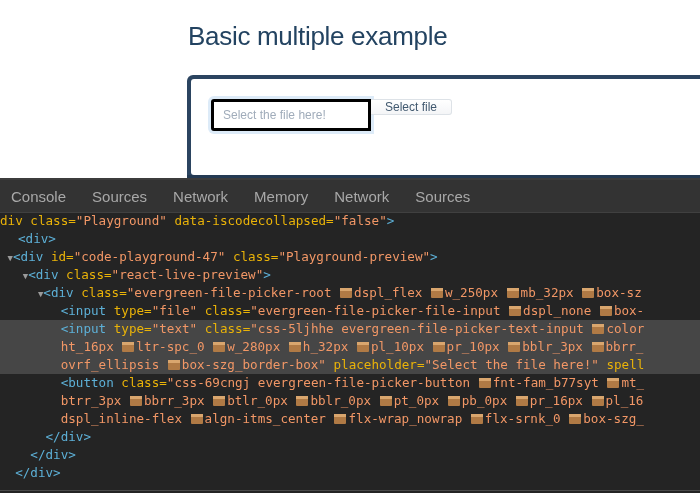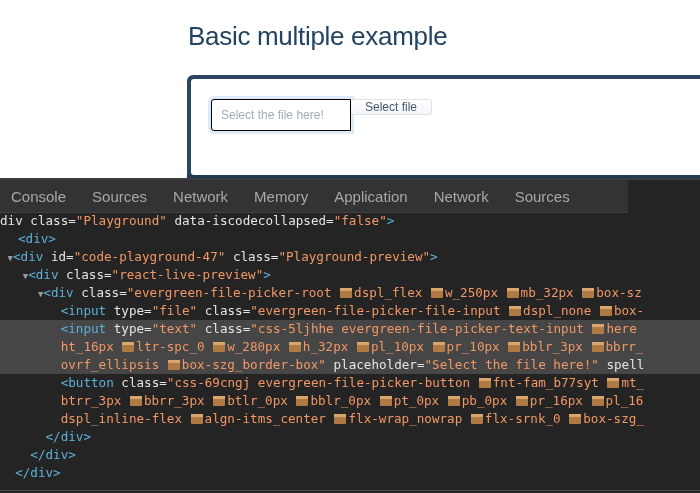--- a/index.html
+++ b/index.html
@@ -5,34 +5,34 @@
   html, body { margin:0; padding:0; }
   body { width:700px; height:493px; overflow:hidden; position:relative; background:#ffffff; font-family:"Liberation Sans", sans-serif; }
 
   
   .page { position:absolute; left:3px; top:0; width:700px; height:178px; background:#ffffff; overflow:hidden;margin-top:11px; }
   .page-title { position:absolute; left:185px; top:10px; font-size:26px; color:#234361; font-family:"Liberation Sans", sans-serif; font-weight:400; letter-spacing:-0.3px; margin:0; }
   .playground { position:absolute; left:184px; top:64px; width:540px; height:120px; background:#2b4460; border-radius:6px; }
   .playground-inner { position:absolute; left:4px; top:4px; right:0; height:96px; background:#ffffff; border-radius:3px; }
   .playground-bottom { position:absolute; left:0; right:0; top:100px; height:14px; background:#243a53; }
   .picker { position:absolute; left:20px; top:20px; display:flex; }
-  .picker-input { width:140px; height:32px; box-sizing:border-box; border:1px solid #000000; border-radius:3px 0 0 3px; box-shadow:0 0 0 3px rgba(16,112,202,0.14); padding:0 9px; font-size:12px; color:#234361; font-family:"Liberation Sans", sans-serif; outline:none; background:#fff; }
+  .picker-input { width:160px; height:32px; box-sizing:border-box; border:3px solid #000000; border-radius:3px 0 0 3px; box-shadow:0 0 0 3px rgba(16,112,202,0.14); padding:0 9px; font-size:12px; color:#234361; font-family:"Liberation Sans", sans-serif; outline:none; background:#fff; }
   .picker-input::placeholder { color:#a0acba; }
   .picker-button { height:16px; box-sizing:border-box; padding:0 14px; border:1px solid #dde2e7; border-left:none; border-radius:0 3px 3px 0; background:linear-gradient(#ffffff,#f4f5f7); font-size:12px; color:#425a70; font-family:"Liberation Sans", sans-serif; display:inline-flex; align-items:center; }
 
   
   .devtools { position:absolute; left:0; top:178px; width:700px; height:315px; background:#242424; border-top:2px solid #3c3c3c; }
-  .tabbar { position:absolute; left:0; top:0; width:628px; height:32px; background:#333333; border-bottom:1px solid #404040; display:flex; align-items:center; }
+  .tabbar { position:absolute; left:0; top:0; width:700px; height:32px; background:#333333; border-bottom:1px solid #404040; display:flex; align-items:center; }
   .tab { font-size:15px; color:#a8a8a8; padding:0 13px; font-family:"Liberation Sans", sans-serif; white-space:nowrap; }
   .tab:first-child { padding-left:11px; }
   .code { position:absolute; left:0; top:32px; width:700px; height:278px; overflow:hidden; font-family:"DejaVu Sans Mono", monospace; font-size:12.6px; }
   .line { position:absolute; left:0; width:700px; height:18px; line-height:18px; white-space:pre; color:#5db0d7; }
   .line.hl { background:#464646; }
   .tag { color:#5db0d7; }
-  .attr { color:#e5e5e5; }
+  .attr { color:#eab308; }
   .val { color:#f29766; }
   .box { display:inline-block; width:14px; height:13px; vertical-align:-2px; margin-right:1px; position:relative; }
   .box::before { content:""; position:absolute; left:1px; top:2px; width:12px; height:10px; background:#b07a45; border-radius:1px; }
   .box::after { content:""; position:absolute; left:1px; top:2px; width:12px; height:3px; background:#d9a66e; }
   .tri { color:#9a9a9a; font-size:9px; }
   .bottom-border { position:absolute; left:0; bottom:0; width:700px; height:4px; background:#242424; border-top:1px solid #4a4a4a; }
 </style>
 </head>
 <body>
 
@@ -48,32 +48,31 @@
     <div class="playground-bottom"></div>
   </div>
 </div>
 
 <div class="devtools">
   <div class="tabbar">
     <span class="tab">Console</span>
     <span class="tab">Sources</span>
     <span class="tab">Network</span>
     <span class="tab">Memory</span>
-    <span class="tab">Application</span>
     <span class="tab">Network</span>
     <span class="tab">Sources</span>
   </div>
   <div class="code" id="code">
       <div class="line" style="top: 0px;"><span class="attr">div class=</span><span class="val">"Playground"</span><span class="attr"> data-iscodecollapsed=</span><span class="val">"false"</span><span class="tag">&gt;</span></div>
       <div class="line" style="top: 18px; margin-left: 18px;"><span class="tag">&lt;div&gt;</span></div>
       <div class="line" style="top: 36px;"> <span class="tri">▼</span><span class="tag">&lt;div </span><span class="attr">id=</span><span class="val">"code-playground-47"</span><span class="attr"> class=</span><span class="val">"Playground-preview"</span><span class="tag">&gt;</span></div>
       <div class="line" style="top: 54px;">   <span class="tri">▼</span><span class="tag">&lt;div </span><span class="attr">class=</span><span class="val">"react-live-preview"</span><span class="tag">&gt;</span></div>
       <div class="line" style="top: 72px;">     <span class="tri">▼</span><span class="tag">&lt;div </span><span class="attr">class=</span><span class="val">"evergreen-file-picker-root </span><span class="box"></span><span class="val">dspl_flex </span><span class="box"></span><span class="val">w_250px </span><span class="box"></span><span class="val">mb_32px </span><span class="box"></span><span class="val">box-sz</span></div>
       <div class="line" style="top: 90px;">        <span class="tag">&lt;input </span><span class="attr">type=</span><span class="val">"file"</span><span class="attr"> class=</span><span class="val">"evergreen-file-picker-file-input </span><span class="box"></span><span class="val">dspl_none </span><span class="box"></span><span class="val">box-</span></div>
-      <div class="line hl" style="top: 108px;">        <span class="tag">&lt;input </span><span class="attr">type=</span><span class="val">"text"</span><span class="attr"> class=</span><span class="val">"css-5ljhhe evergreen-file-picker-text-input </span><span class="box"></span><span class="val">here</span></div>
+      <div class="line hl" style="top: 108px;">        <span class="tag">&lt;input </span><span class="attr">type=</span><span class="val">"text"</span><span class="attr"> class=</span><span class="val">"css-5ljhhe evergreen-file-picker-text-input </span><span class="box"></span><span class="val">color</span></div>
       <div class="line hl" style="top: 126px;">        <span class="val">ht_16px </span><span class="box"></span><span class="val">ltr-spc_0 </span><span class="box"></span><span class="val">w_280px </span><span class="box"></span><span class="val">h_32px </span><span class="box"></span><span class="val">pl_10px </span><span class="box"></span><span class="val">pr_10px </span><span class="box"></span><span class="val">bblr_3px </span><span class="box"></span><span class="val">bbrr_</span></div>
       <div class="line hl" style="top: 144px;">        <span class="val">ovrf_ellipsis </span><span class="box"></span><span class="val">box-szg_border-box"</span><span class="attr"> placeholder=</span><span class="val">"Select the file here!"</span><span class="attr"> spell</span></div>
       <div class="line" style="top: 162px;">        <span class="tag">&lt;button </span><span class="attr">class=</span><span class="val">"css-69cngj evergreen-file-picker-button </span><span class="box"></span><span class="val">fnt-fam_b77syt </span><span class="box"></span><span class="val">mt_</span></div>
       <div class="line" style="top: 180px;">        <span class="val">btrr_3px </span><span class="box"></span><span class="val">bbrr_3px </span><span class="box"></span><span class="val">btlr_0px </span><span class="box"></span><span class="val">bblr_0px </span><span class="box"></span><span class="val">pt_0px </span><span class="box"></span><span class="val">pb_0px </span><span class="box"></span><span class="val">pr_16px </span><span class="box"></span><span class="val">pl_16</span></div>
       <div class="line" style="top: 198px;">        <span class="val">dspl_inline-flex </span><span class="box"></span><span class="val">algn-itms_center </span><span class="box"></span><span class="val">flx-wrap_nowrap </span><span class="box"></span><span class="val">flx-srnk_0 </span><span class="box"></span><span class="val">box-szg_</span></div>
       <div class="line" style="top: 216px;">      <span class="tag">&lt;/div&gt;</span></div>
       <div class="line" style="top: 234px;">    <span class="tag">&lt;/div&gt;</span></div>
       <div class="line" style="top: 252px;">  <span class="tag">&lt;/div&gt;</span></div>
     </div>
   <div class="bottom-border"></div>

